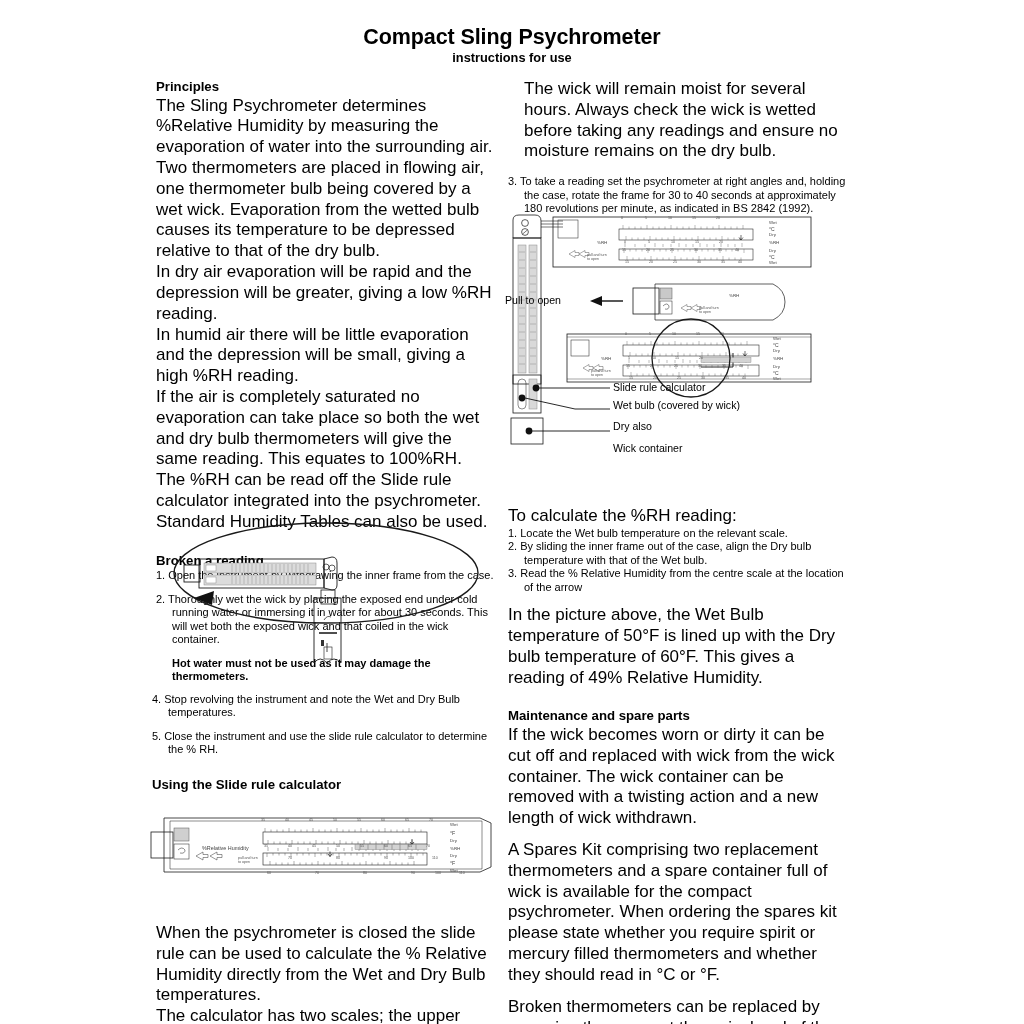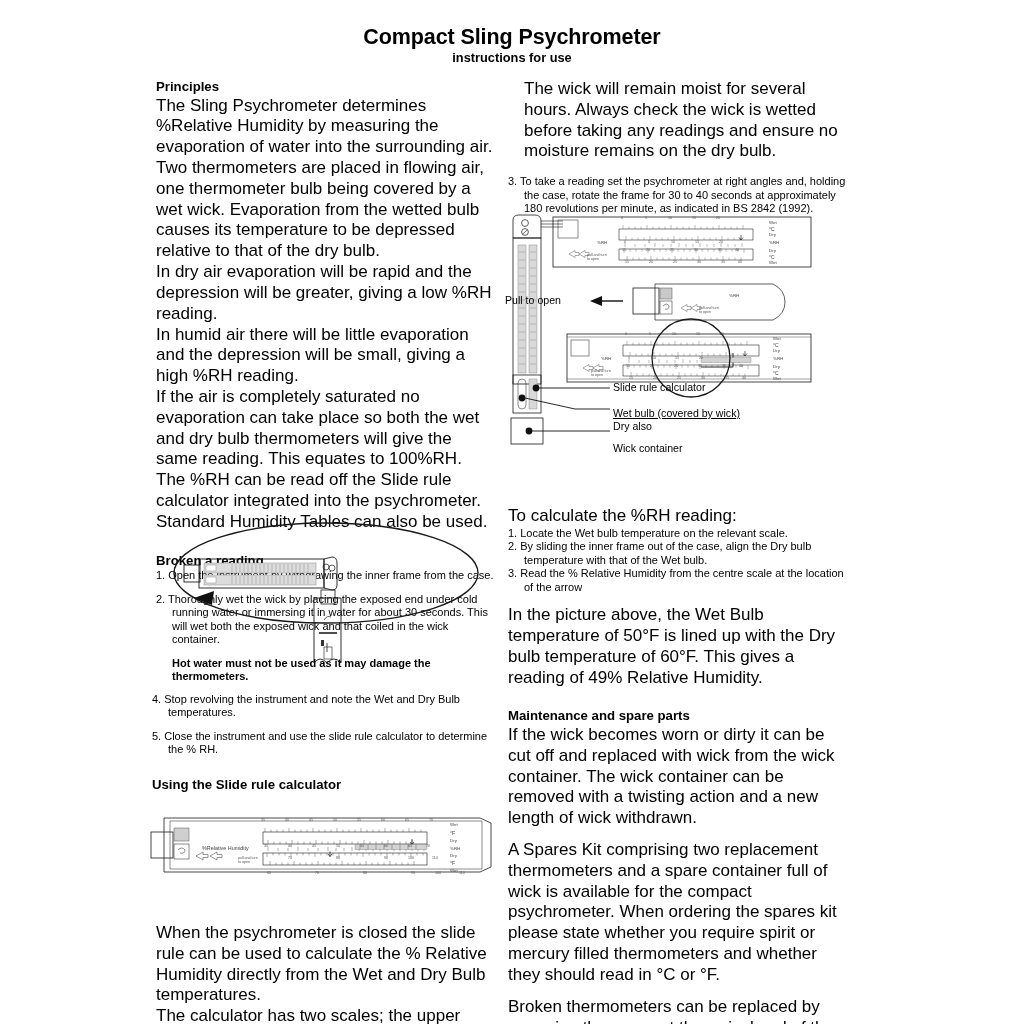--- a/index.html
+++ b/index.html
@@ -800,21 +800,21 @@
         <circle cx="186" cy="146" r="39" class="stroke" stroke-width="1.3"></circle>
       </g>
     </svg>
 
     <div>
 
       <span class="lbl" style="left:108px; top:169px;">Slide rule calculator</span>
 
       <span class="lbl" style="left:108px; top:169.5px; opacity:0;"></span>
 
-      <span class="lbl" style="left:108px; top:195px;text-decoration:underline;">Wet bulb (covered by wick)</span>
+      <span class="lbl" style="left:108px; top:187px;">Wet bulb (covered by wick)</span>
       <span class="lbl" style="left:108px; top:208px;">Dry also</span>
       <span class="lbl" style="left:108px; top:230px;">Wick container</span>
 
       <span class="lbl" style="left:0px; top:82px;">Pull to open</span>
 
       <span class="lbl-sm" style="left:264px; top:9px;">Wet</span>
       <span class="lbl-sm" style="left:264px; top:15px; font-size:5px;">°C</span>
       <span class="lbl-sm" style="left:264px; top:21px;">Dry</span>
       <span class="lbl-sm" style="left:264px; top:29px;">%RH</span>
       <span class="lbl-sm" style="left:264px; top:37px;">Dry</span>

